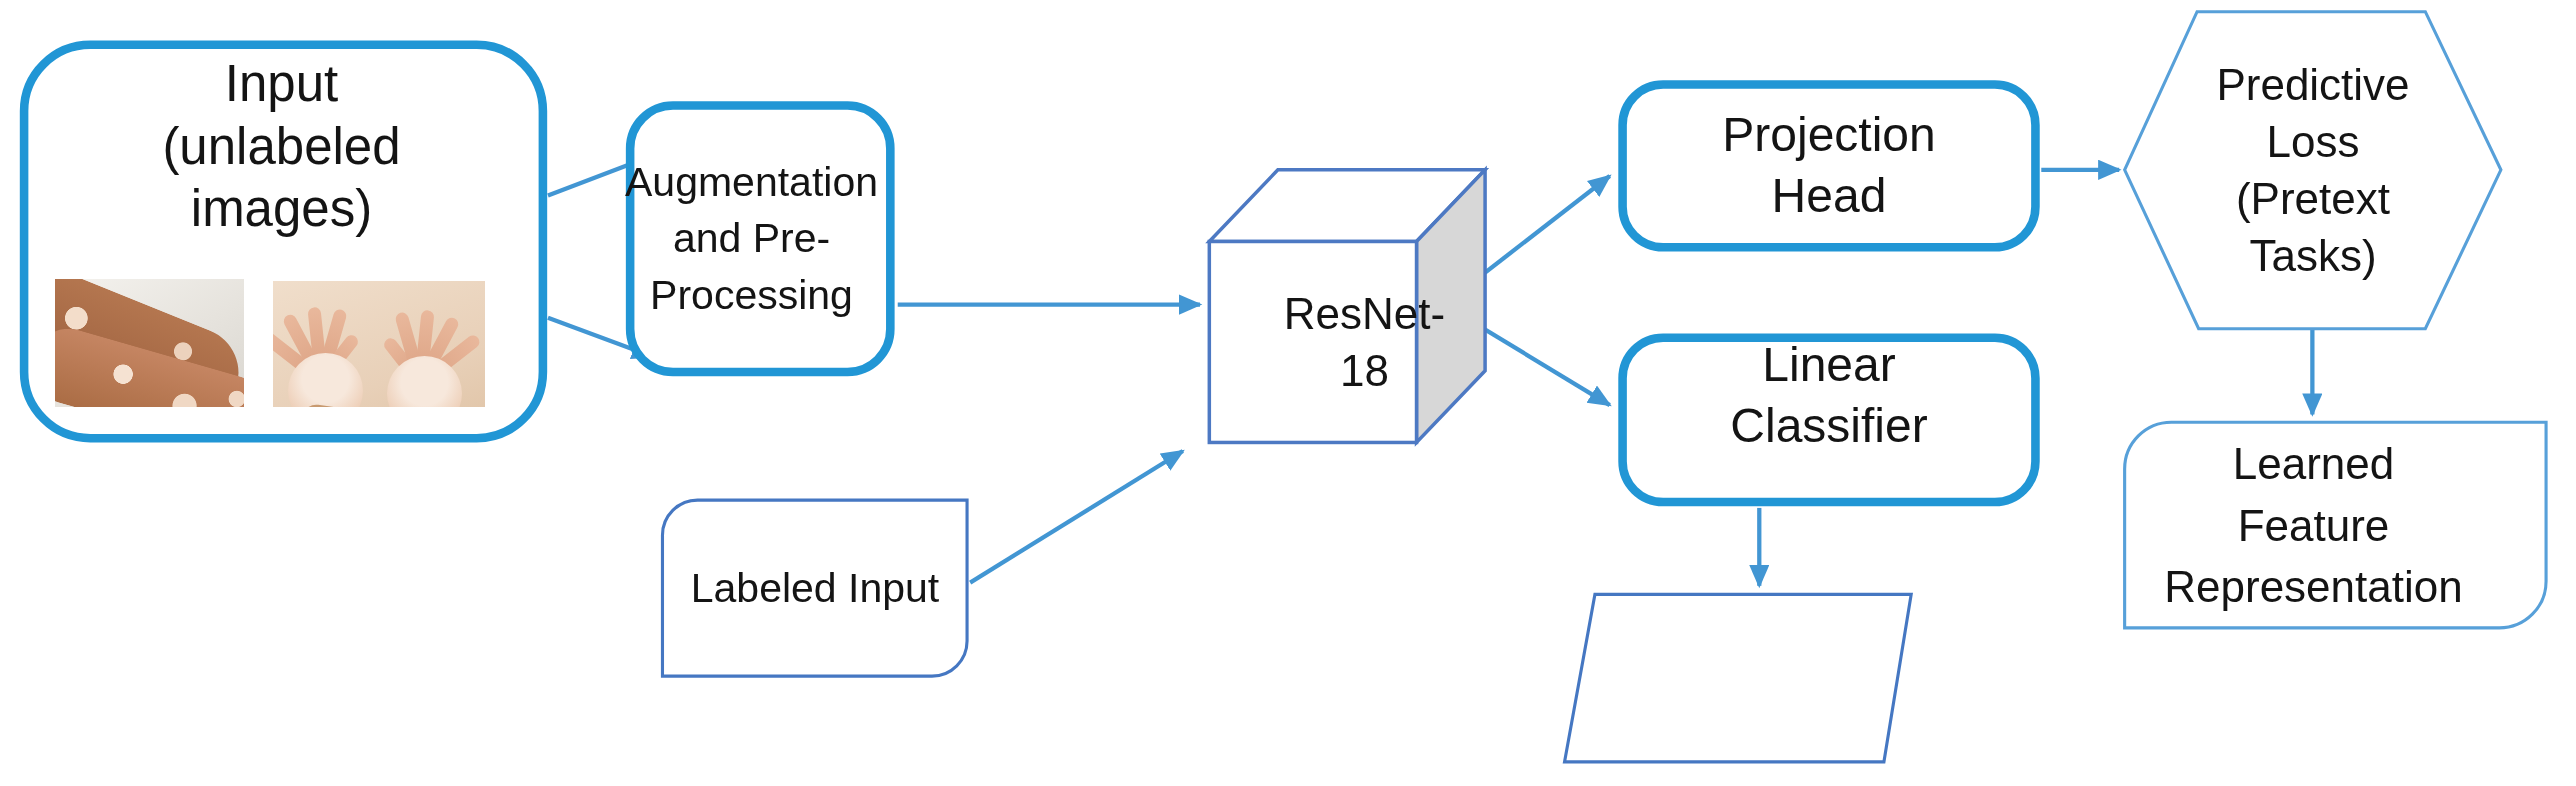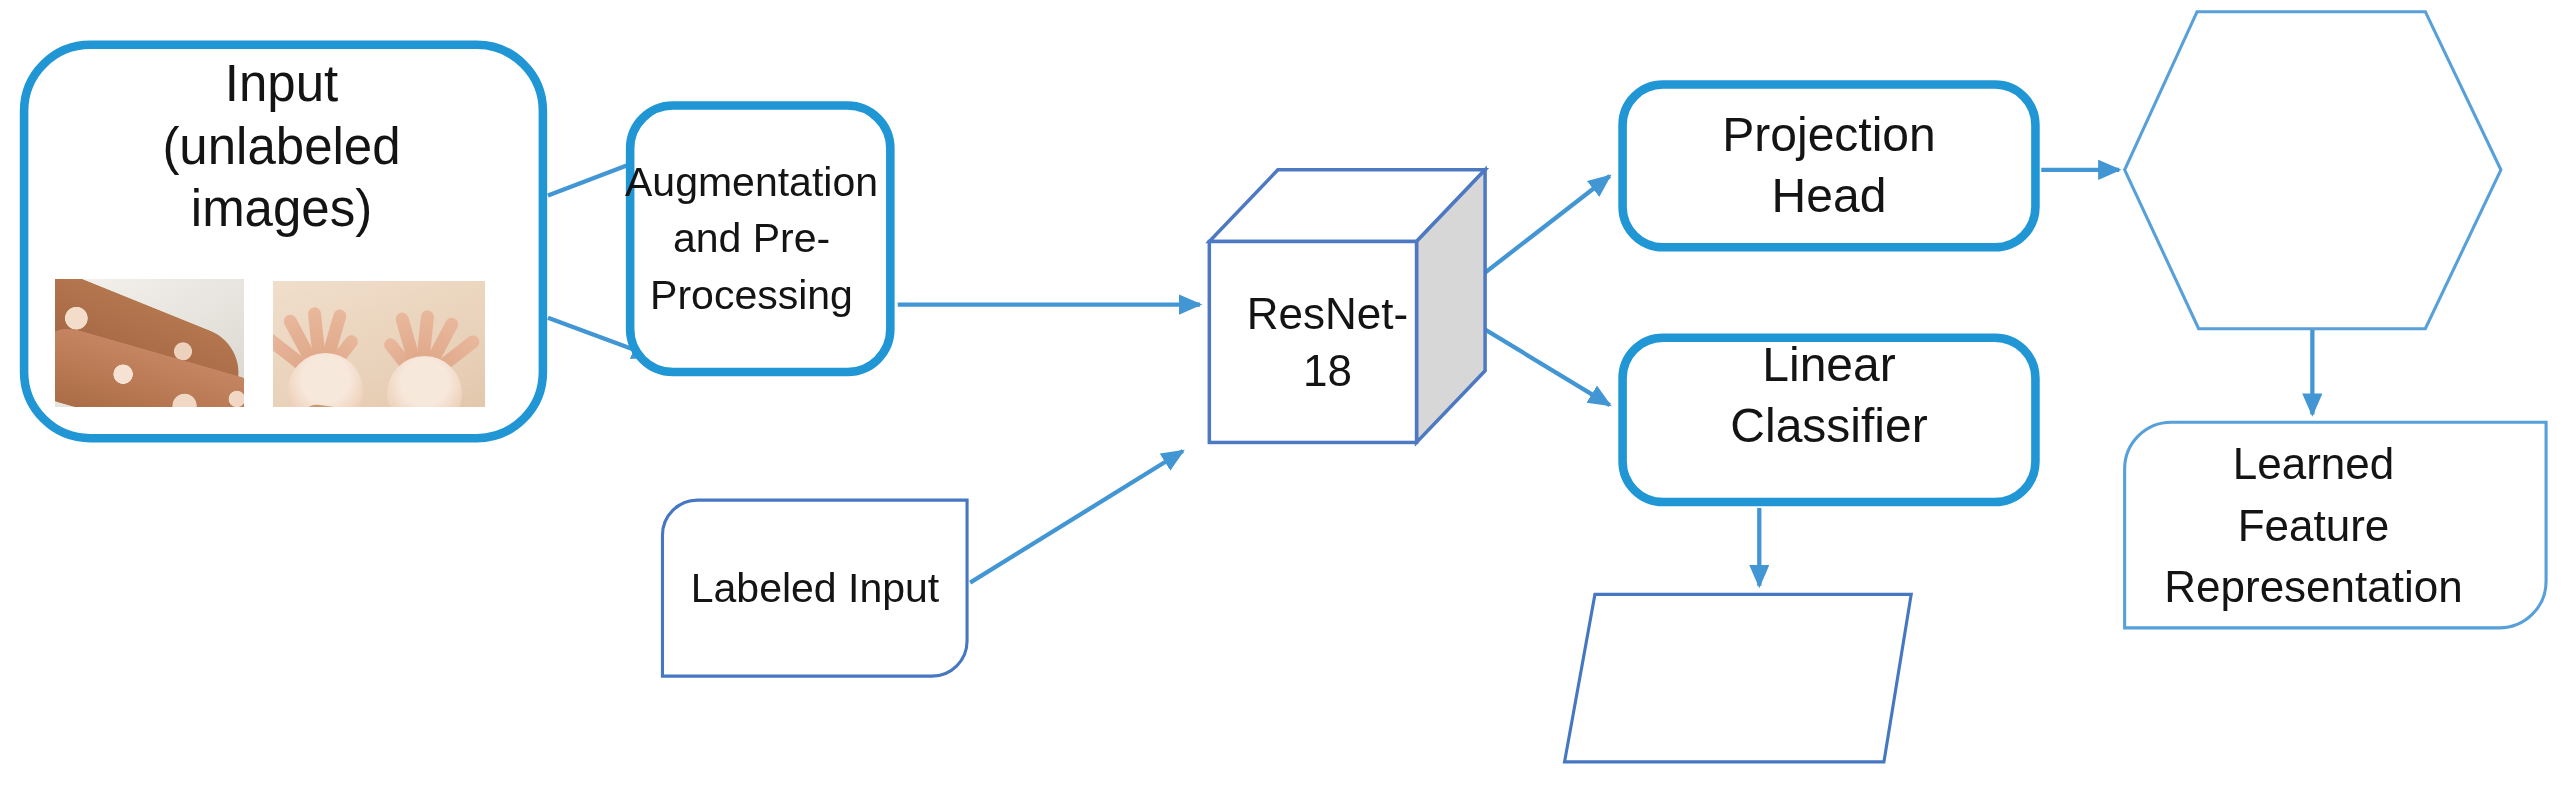--- a/index.html
+++ b/index.html
@@ -24,21 +24,21 @@
   .edge{stroke:var(--arrow);stroke-width:5.5;fill:none;}
   .arrowhead{fill:var(--arrow);}
 
   
   .lbl{
     position:absolute;display:flex;align-items:center;justify-content:center;
     text-align:center;white-space:pre-line;line-height:1.28;color:var(--text,#111);
   }
   .lbl-input{left:19.5px;top:53px;width:524px;height:206px;font-size:51px;line-height:1.23;align-items:flex-start;}
   .lbl-aug{left:626px;top:101px;width:251px;height:275px;font-size:41px;line-height:1.38;}
-  .lbl-resnet{left:1224px;top:242px;width:207px;height:201px;font-size:44px;}
+  .lbl-resnet{left:1261px;top:242px;width:207px;height:201px;font-size:44px;}
   .lbl-labeled{left:661px;top:499px;width:308px;height:179px;font-size:41px;}
   .lbl-ph{left:1618px;top:80px;width:422px;height:171px;font-size:48px;line-height:1.26;}
   .lbl-lc{left:1618px;top:333px;width:422px;height:125px;font-size:48px;line-height:1.26;}
   .lbl-hex{left:2125px;top:11.7px;width:376px;height:317px;font-size:44px;line-height:1.3;}
   .lbl-learned{left:2123px;top:421px;width:381px;height:209px;font-size:44px;line-height:1.4;}
   .lbl-tsne{left:1565px;top:595px;width:347px;height:168px;font-size:44px;line-height:1.3;}
 
   
   .photo{position:absolute;overflow:hidden;}
   .photo-left{left:55px;top:279px;width:189px;height:128px;
@@ -116,20 +116,24 @@
 images)</div>
   <div class="lbl lbl-aug">Augmentation
 and Pre-
 Processing</div>
   <div class="lbl lbl-resnet">ResNet-18</div>
   <div class="lbl lbl-labeled">Labeled Input</div>
   <div class="lbl lbl-ph">Projection
 Head</div>
   <div class="lbl lbl-lc">Linear
 Classifier</div>
+  <div class="lbl lbl-hex">Predictive
+Loss
+(Pretext
+Tasks)</div>
   <div class="lbl lbl-learned">Learned
 Feature
 Representation</div>
 
   <div class="photo photo-left">
     <div class="ph-hand ph-hand-a"></div>
     <div class="ph-hand ph-hand-b"></div>
   </div>
   <div class="photo photo-right">
     <div class="fan fan-a">

